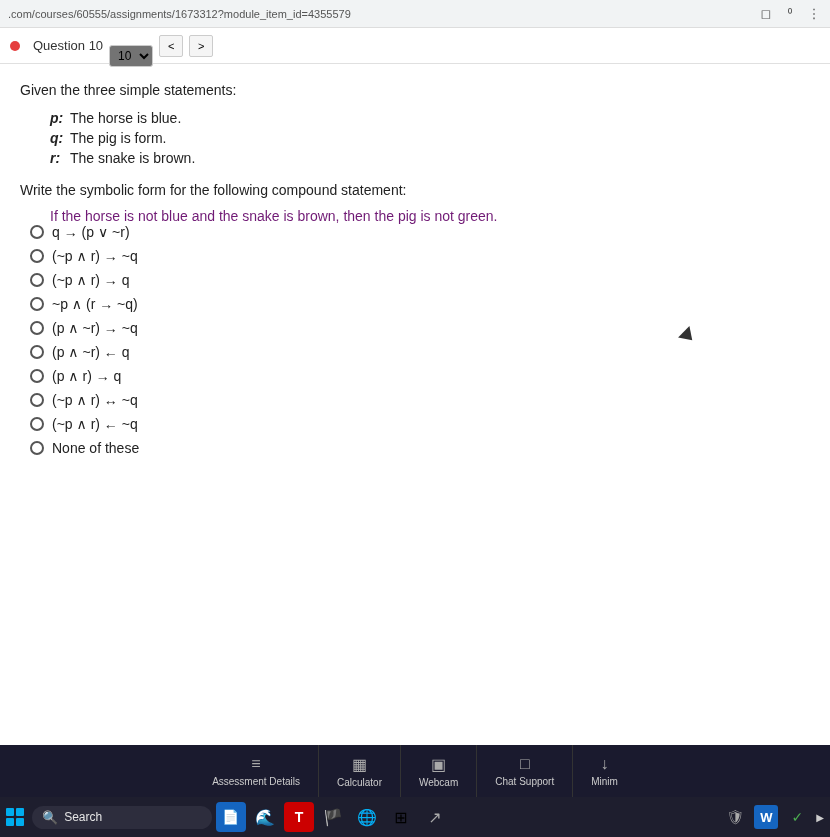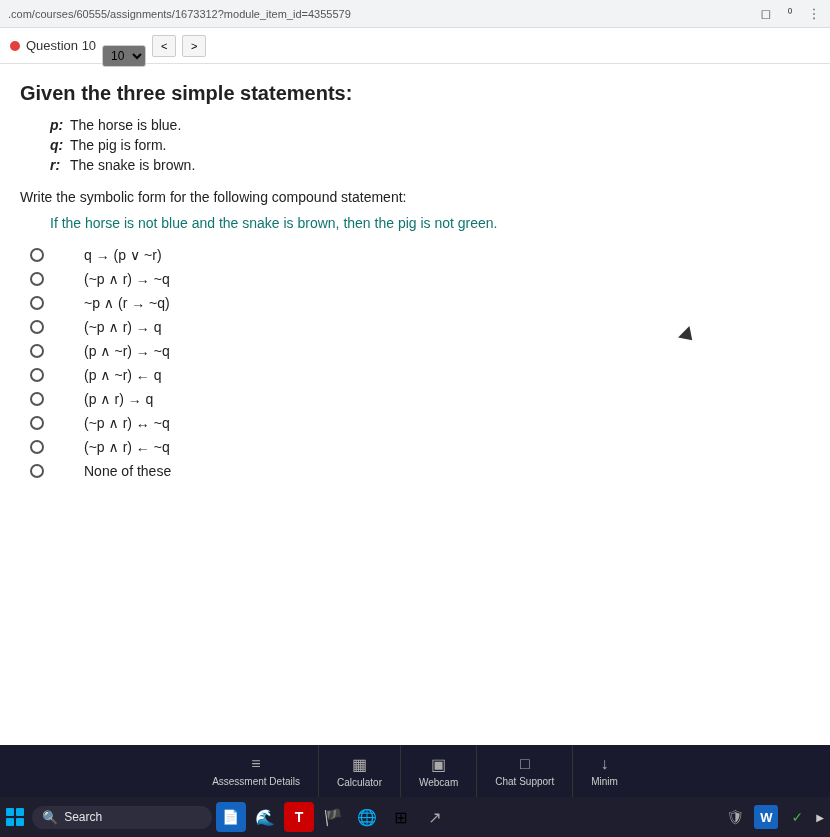--- a/index.html
+++ b/index.html
@@ -61,20 +61,21 @@
       width: 10px;
       height: 10px;
       background: #e53e3e;
       border-radius: 50%;
       display: inline-block;
     }
     .question-label {
       font-size: 13px;
       color: #333;
       font-weight: 500;
+      margin-left: 7px;
     }
     .question-select {
       border: 1px solid #ccc;
       background: #737373;
       padding: 2px 4px;
       font-size: 12px;
       border-radius: 3px;
       margin-top: 20px;
     }
     .nav-btn {
@@ -92,24 +93,24 @@
 
     
     .main-content {
       padding: 18px 20px 0 20px;
       overflow-y: auto;
       height: calc(837px - 28px - 36px - 52px - 40px);
       background: #fff;
     }
 
     .given-text {
-      font-size: 20px;
+      font-size: 14px;
       color: #222;
       margin-bottom: 12px;
-      font-weight: 700;
+      font-weight: 400;
     }
     .statement-list {
       margin-left: 30px;
       margin-bottom: 16px;
     }
     .statement-item {
       font-size: 14px;
       color: #222;
       margin-bottom: 4px;
       display: flex;
@@ -120,23 +121,23 @@
       font-weight: 600;
       min-width: 14px;
     }
     .write-text {
       font-size: 14px;
       color: #222;
       margin-bottom: 10px;
     }
     .compound-stmt {
       font-size: 14px;
-      color: #0f766e;
+      color: #701a75;
       margin-left: 30px;
-      margin-bottom: 16px;
+      margin-bottom: 0;
     }
 
     
     .options-list {
       display: flex;
       flex-direction: column;
       gap: 8px;
       margin-left: 10px;
     }
     .option-item {
@@ -151,21 +152,20 @@
       border: 2px solid #555;
       border-radius: 50%;
       display: flex;
       align-items: center;
       justify-content: center;
       flex-shrink: 0;
     }
     .option-label {
       font-size: 14px;
       color: #222;
-      margin-left: 32px;
     }
 
     
     .check-answer-area {
       padding: 10px 20px;
       border-top: 1px solid #e0e0e0;
     }
     .check-answer-btn {
       background: #6c757d;
       color: #fff;
@@ -347,26 +347,26 @@
       <span class="option-label">q → (p ∨ ~r)</span>
     </label>
 
     <label class="option-item">
       <div class="radio-circle"></div>
       <span class="option-label">(~p ∧ r) → ~q</span>
     </label>
 
     <label class="option-item">
       <div class="radio-circle"></div>
+      <span class="option-label">(~p ∧ r) → q</span>
+    </label>
+
+    <label class="option-item">
+      <div class="radio-circle"></div>
       <span class="option-label">~p ∧ (r → ~q)</span>
-    </label>
-
-    <label class="option-item">
-      <div class="radio-circle"></div>
-      <span class="option-label">(~p ∧ r) → q</span>
     </label>
 
     <label class="option-item">
       <div class="radio-circle"></div>
       <span class="option-label">(p ∧ ~r) → ~q</span>
     </label>
 
     <label class="option-item">
       <div class="radio-circle"></div>
       <span class="option-label">(p ∧ ~r) ← q</span>

